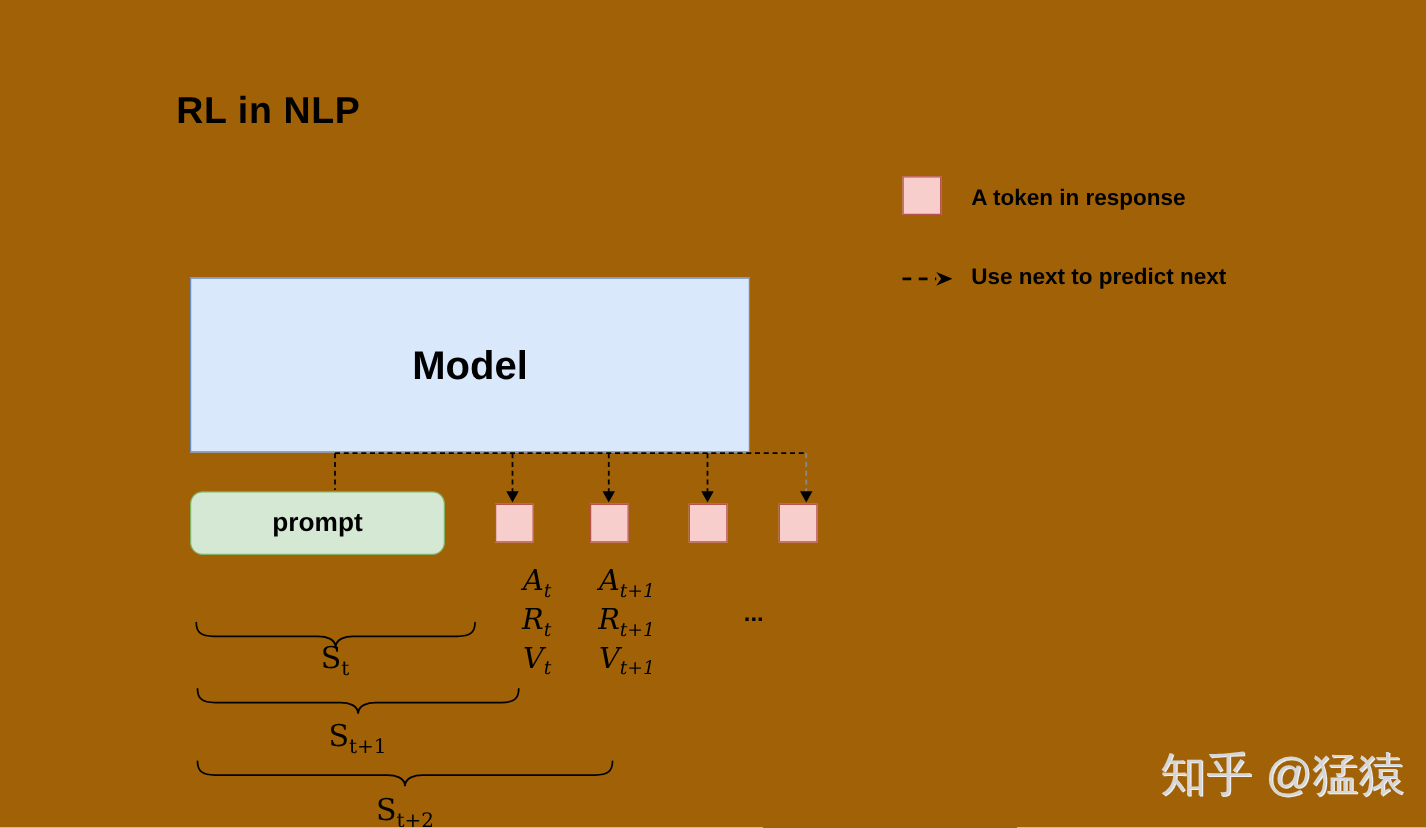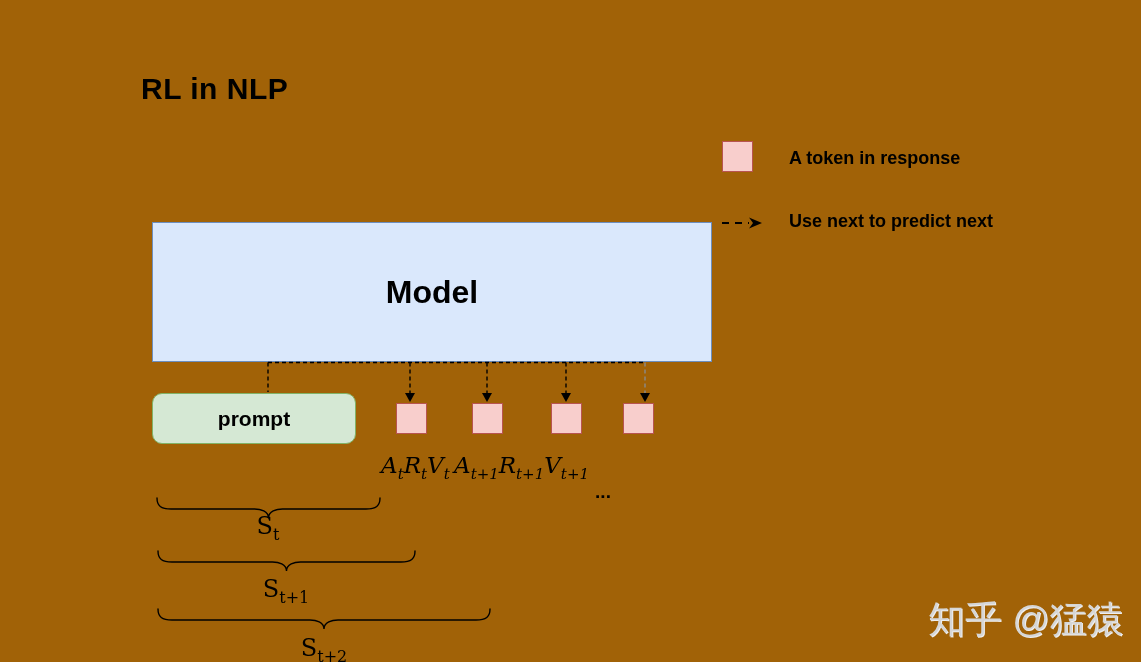--- a/index.html
+++ b/index.html
@@ -5,21 +5,21 @@
   html,body{margin:0;padding:0;background:#ffffff;}
   .stage{
     position:relative;width:1141px;height:662px;background:#a16207;overflow:hidden;
     font-family:"Liberation Sans",sans-serif;color:#000;
   }
   .abs{position:absolute;}
 
   .page-title{left:141px;top:72px;font-size:30px;font-weight:bold;letter-spacing:.5px;}
 
   .model-box{
-    left:152px;top:222px;width:560px;height:140px;
+    left:152px;top:222px;width:448px;height:140px;
     background:var(--model-fill);border:1px solid var(--model-stroke);
     display:flex;align-items:center;justify-content:center;box-sizing:border-box;
   }
   .model-label{font-size:32px;font-weight:bold;}
 
   .prompt-box{
     left:152px;top:393px;width:204px;height:51px;border-radius:10px;
     background:var(--prompt-fill);border:1px solid var(--prompt-stroke);
     display:flex;align-items:center;justify-content:center;box-sizing:border-box;
   }
@@ -32,32 +32,32 @@
   }
 
   .overlay-svg{left:0;top:0;pointer-events:none;}
   .dashline{stroke:var(--connector);stroke-width:1.4;fill:none;stroke-dasharray:4 3;}
   .dashline.muted{stroke:var(--connector-muted);}
   .arrowhead{fill:var(--connector);}
   .brace{stroke:#000;stroke-width:1.4;fill:none;stroke-linecap:round;}
 
   .math{font-family:"DejaVu Serif",serif;font-style:italic;font-size:23px;}
   .math sub{font-size:15px;font-style:italic;}
-  .mcol{display:flex;flex-direction:row;text-align:right;}
+  .mcol{display:flex;flex-direction:column;text-align:right;}
   .mrow{height:31px;line-height:31px;}
   .ellipsis{left:586px;top:481px;width:34px;font-size:19px;font-weight:bold;text-align:center;}
 
   .brace-label{font-family:"DejaVu Serif",serif;font-size:24px;text-align:center;}
   .brace-label sub{font-size:16px;}
 
   .legend-swatch{
     left:722px;top:141px;width:31px;height:31px;
     background:var(--token-fill);border:1px solid var(--token-stroke);box-sizing:border-box;
   }
-  .legend-text{font-size:18px;font-weight:bold;margin-left:12px;}
+  .legend-text{font-size:18px;font-weight:bold;}
 
   .watermark{
     left:928px;top:595px;font-size:37px;color:var(--watermark);
     text-shadow:1px 1px 0 #efefef;white-space:nowrap;
   }
 </style>
 </head>
 <body>
 
 <div class="stage">

